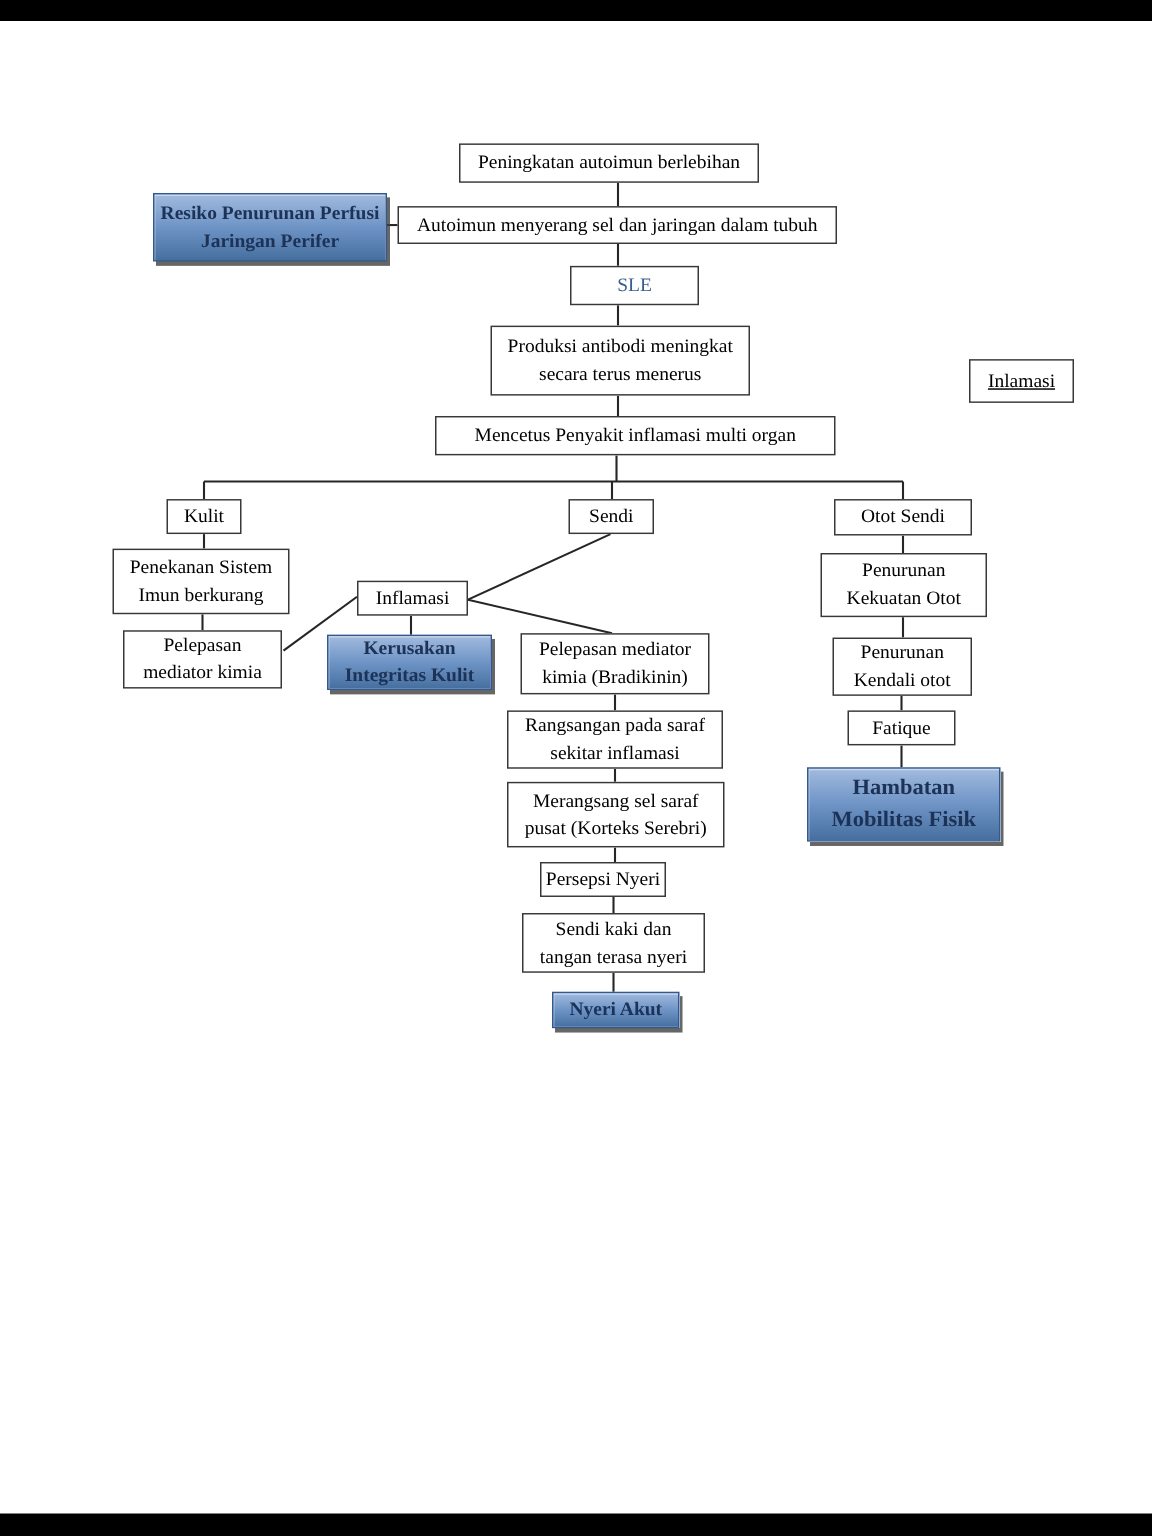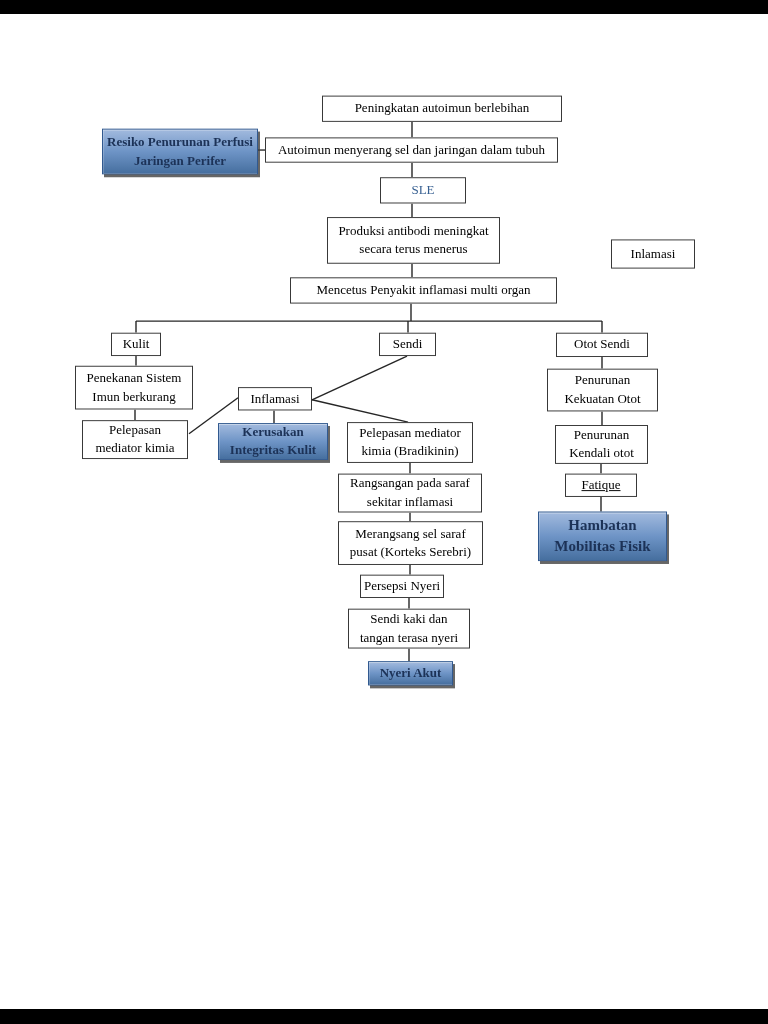--- a/index.html
+++ b/index.html
@@ -61,48 +61,48 @@
       <line x1="410" y1="513" x2="410" y2="522"></line>
       <line x1="410" y1="567" x2="410" y2="577"></line>
       <line x1="409" y1="601" x2="409" y2="612"></line>
       <line x1="409" y1="653" x2="409" y2="666"></line>
       <line x1="602" y1="353" x2="602" y2="365"></line>
       <line x1="602" y1="409" x2="602" y2="423"></line>
       <line x1="601" y1="463" x2="601" y2="473"></line>
       <line x1="601" y1="497" x2="601" y2="512"></line>
     </svg>
   <div>
-      <div class="node plain" style="left: 322px; top: 84px; width: 240px; height: 27px;">Peningkatan autoimun berlebihan</div>
+      <div class="node plain" style="left: 306px; top: 84px; width: 200px; height: 27px;">Peningkatan autoimun berlebihan</div>
       <div class="node blue" style="left: 102px; top: 118px; width: 156px; height: 47px;">Resiko Penurunan Perfusi
 Jaringan Perifer</div>
       <div class="node plain" style="left: 265px; top: 127px; width: 293px; height: 26px;">Autoimun menyerang sel dan jaringan dalam tubuh</div>
       <div class="node plain" style="left: 380px; top: 168px; width: 86px; height: 27px; color: rgb(54, 95, 145);">SLE</div>
       <div class="node plain" style="left: 327px; top: 209px; width: 173px; height: 48px;">Produksi antibodi meningkat
 secara terus menerus</div>
-      <div class="node plain" style="left: 611px; top: 232px; width: 84px; height: 30px;">Inlamasi</div>
+      <div class="node plain" style="left: 646px; top: 232px; width: 70px; height: 30px; text-decoration: underline;">Inlamasi</div>
       <div class="node plain" style="left: 290px; top: 271px; width: 267px; height: 27px;">Mencetus Penyakit inflamasi multi organ</div>
       <div class="node plain" style="left: 111px; top: 328px; width: 50px; height: 24px;">Kulit</div>
       <div class="node plain" style="left: 379px; top: 328px; width: 57px; height: 24px;">Sendi</div>
       <div class="node plain" style="left: 556px; top: 328px; width: 92px; height: 25px;">Otot Sendi</div>
       <div class="node plain" style="left: 75px; top: 362px; width: 118px; height: 45px;">Penekanan Sistem
 Imun berkurang</div>
       <div class="node plain" style="left: 238px; top: 384px; width: 74px; height: 24px;">Inflamasi</div>
       <div class="node plain" style="left: 82px; top: 418px; width: 106px; height: 40px;">Pelepasan
 mediator kimia</div>
       <div class="node blue" style="left: 218px; top: 421px; width: 110px; height: 38px;">Kerusakan
 Integritas Kulit</div>
       <div class="node plain" style="left: 347px; top: 420px; width: 126px; height: 42px;">Pelepasan mediator
 kimia (Bradikinin)</div>
       <div class="node plain" style="left: 547px; top: 365px; width: 111px; height: 44px;">Penurunan
 Kekuatan Otot</div>
       <div class="node plain" style="left: 555px; top: 423px; width: 93px; height: 40px;">Penurunan
 Kendali otot</div>
       <div class="node plain" style="left: 338px; top: 473px; width: 144px; height: 40px;">Rangsangan pada saraf
 sekitar inflamasi</div>
-      <div class="node plain" style="left: 565px; top: 473px; width: 72px; height: 24px; text-decoration: underline;">Fatique</div>
+      <div class="node plain" style="left: 565px; top: 473px; width: 72px; height: 24px;">Fatique</div>
       <div class="node blue" style="left: 538px; top: 512px; width: 129px; height: 51px; font-size: 15px;">Hambatan
 Mobilitas Fisik</div>
       <div class="node plain" style="left: 338px; top: 522px; width: 145px; height: 45px;">Merangsang sel saraf
 pusat (Korteks Serebri)</div>
       <div class="node plain" style="left: 360px; top: 577px; width: 84px; height: 24px;">Persepsi Nyeri</div>
       <div class="node plain" style="left: 348px; top: 612px; width: 122px; height: 41px;">Sendi kaki dan
 tangan terasa nyeri</div>
       <div class="node blue" style="left: 368px; top: 666px; width: 85px; height: 25px;">Nyeri Akut</div>
     </div>
 </div>

